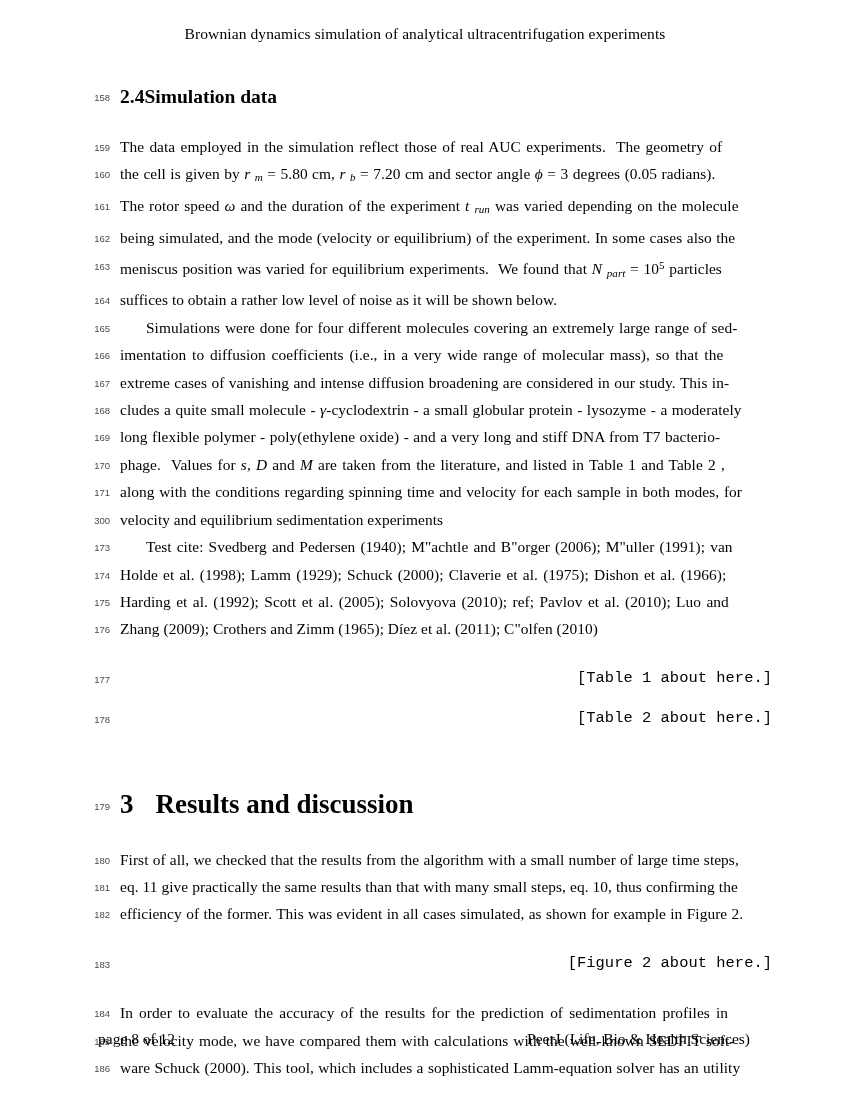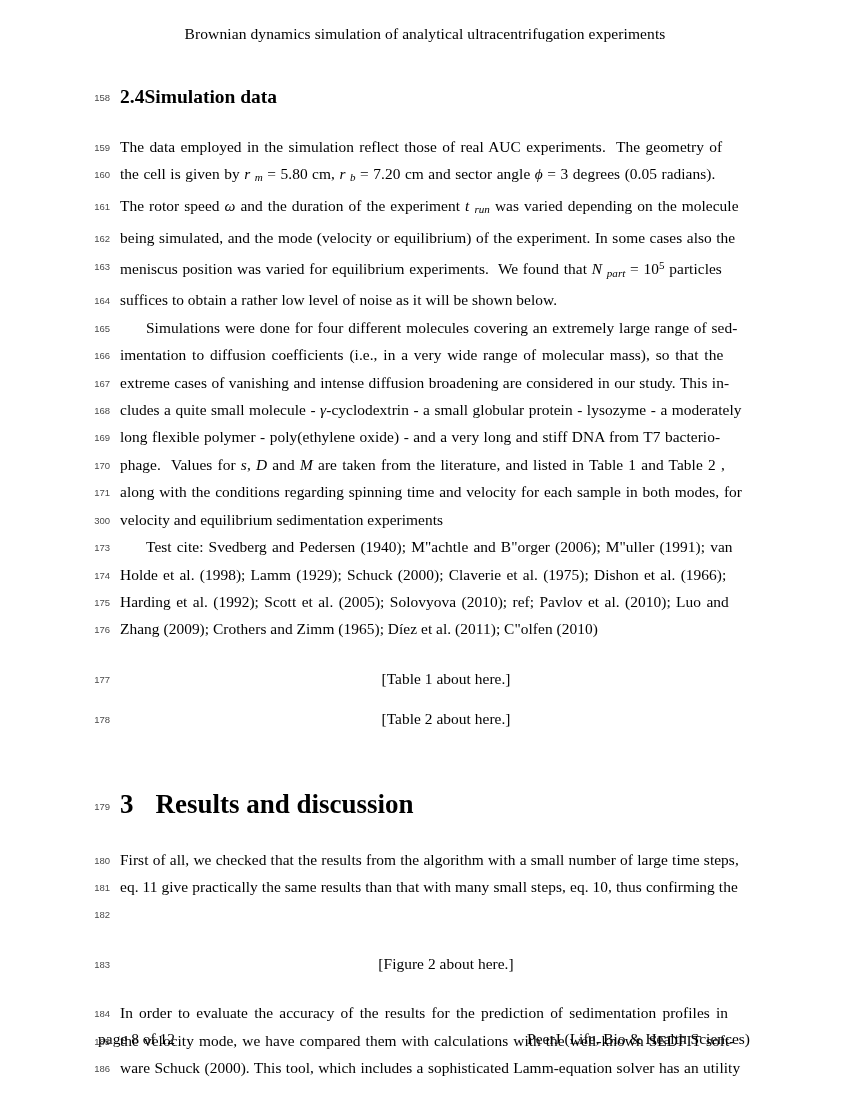--- a/index.html
+++ b/index.html
@@ -101,23 +101,24 @@
   .h-main {
     font-weight: bold;
     font-size: 27px;
     line-height: 58px;
     display: block;
   }
   .h-main .hnum { margin-right: 22px; }
 
   
   .lrow.centered .ltext {
-    text-align: center;
+    text-align: right;
     display: block;
     padding-right: 0;
+    font-family: Liberation Mono, monospace;
   }
   .lrow.centered {
     min-height: 27.4px;
   }
 
   
   .gap-sm { height: 13px; }
   .gap-md { height: 22px; }
   .gap-xl { height: 42px; }
 
@@ -259,20 +260,21 @@
       <span class="ltext" style="word-spacing:0.3px">First of all, we checked that the results from the algorithm with a small number of large time steps,</span>
     </div>
 
     <div class="lrow">
       <span class="lnum">181</span>
       <span class="ltext" style="word-spacing:0.15px">eq. 11 give practically the same results than that with many small steps, eq. 10, thus confirming the</span>
     </div>
 
     <div class="lrow">
       <span class="lnum">182</span>
+      <span class="ltext" style="word-spacing:0.5px">efficiency of the former. This was evident in all cases simulated, as shown for example in Figure 2.</span>
     </div>
 
     <div class="gap-md"></div>
 
     <div class="lrow centered">
       <span class="lnum">183</span>
       <span class="ltext">[Figure 2 about here.]</span>
     </div>
 
     <div class="gap-md"></div>

